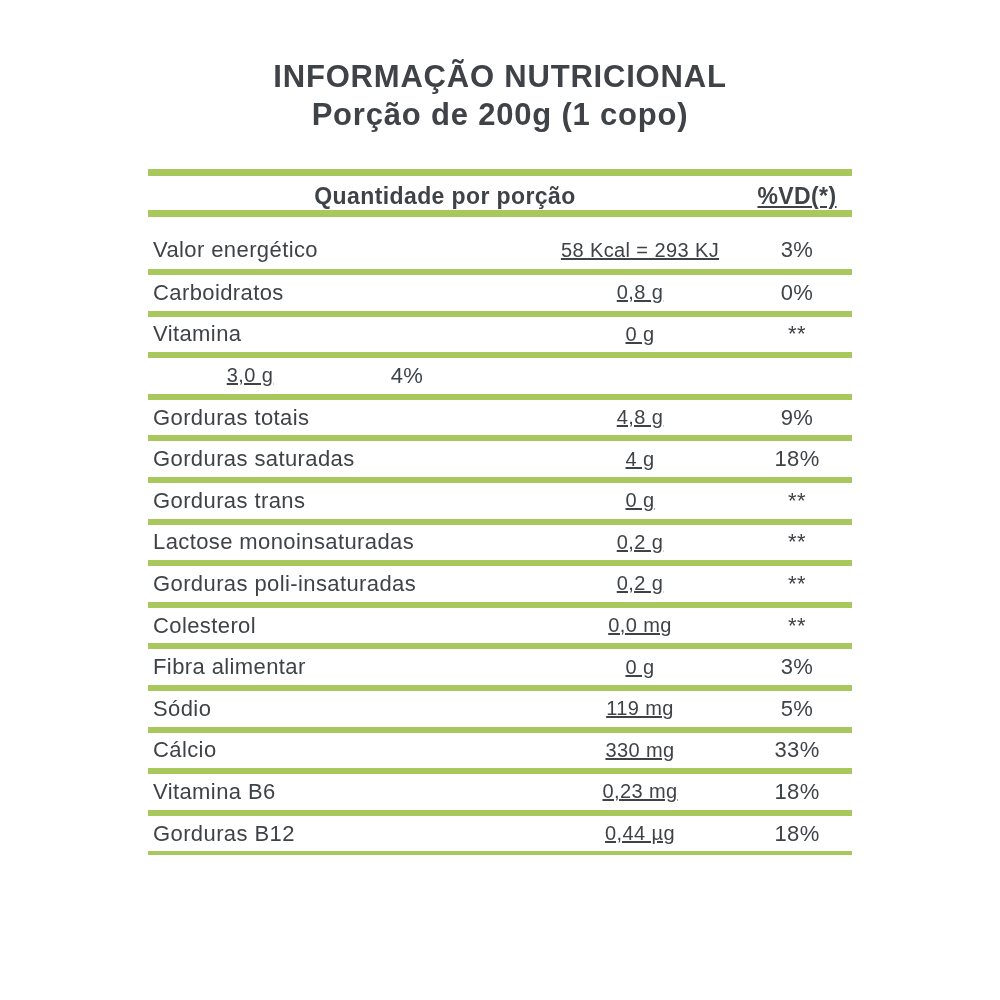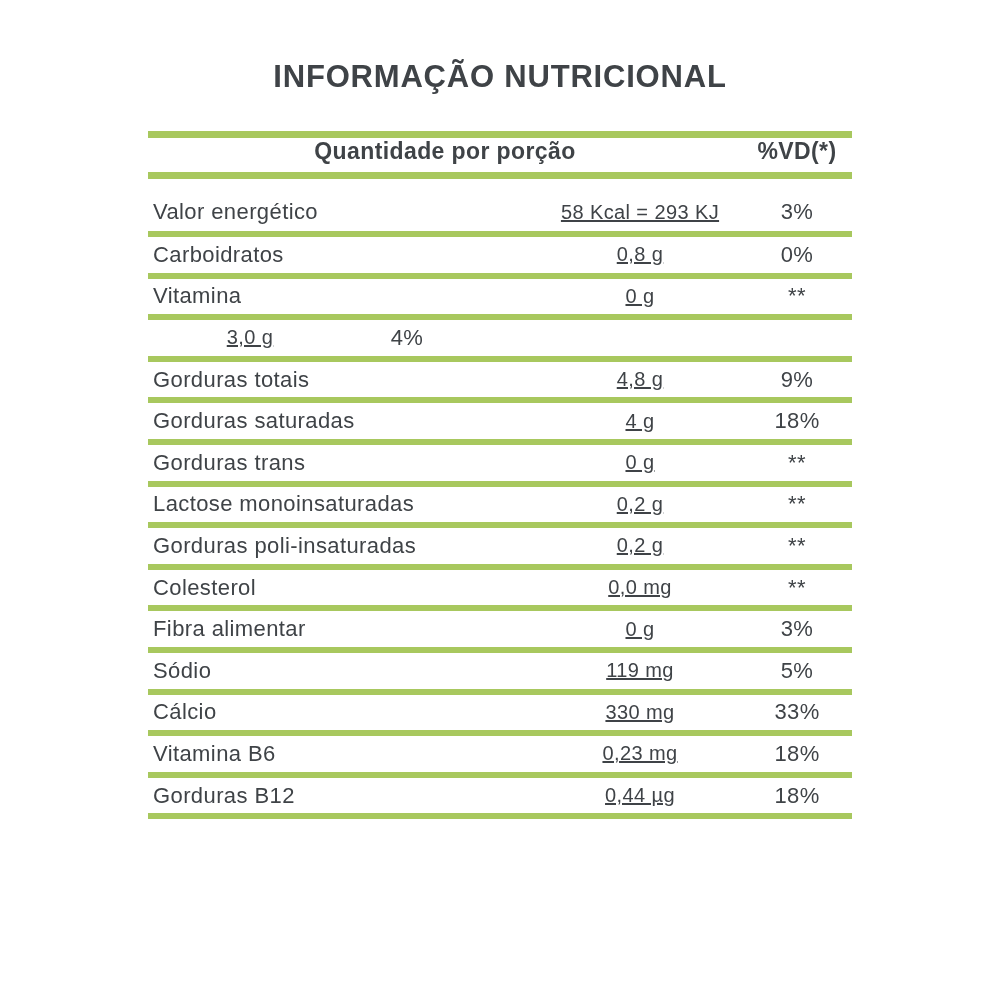--- a/index.html
+++ b/index.html
@@ -27,34 +27,35 @@
     letter-spacing: 0.8px;
     font-size: 31px;
   }
   .nutrition-table {
     width: 704px;
     margin: 35px auto 0 auto;
     border-top: 7px solid var(--rule);
   }
   .header-row {
     display: flex;
-    align-items: flex-start;
+    align-items: flex-end;
     height: 41px;
     border-bottom: 7px solid var(--rule);
     font-size: 23px;
     font-weight: bold;
     letter-spacing: 0.4px;
   }
   .header-qty {
     flex: 0 0 594px;
     text-align: center;
   }
   .header-dv {
     flex: 0 0 110px;
     text-align: center;
+    text-decoration: underline;
   }
   .rows .row {
     display: flex;
     align-items: center;
     height: 41.6px;
     border-bottom: 6px solid var(--rule);
     font-size: 22px;
     letter-spacing: 0.4px;
   }
   .rows .row:first-child {
@@ -79,20 +80,21 @@
     font-weight: 500;
   }
 </style>
 </head>
 <body>
 
 <div class="page">
 
   <div class="title-block">
     <div>INFORMAÇÃO NUTRICIONAL</div>
+    <div>Porção de 200g (1 copo)</div>
   </div>
 
   <div class="nutrition-table">
     <div class="header-row">
       <div class="header-qty">Quantidade por porção</div>
       <div class="header-dv">%VD(*)</div>
     </div>
     <div class="rows">
   <div class="row">
     <div class="col-label">Valor energético</div>

